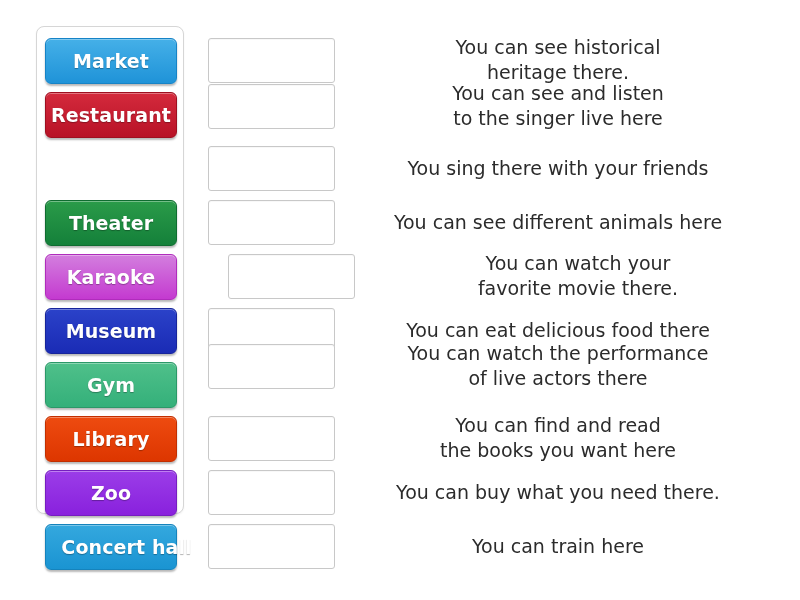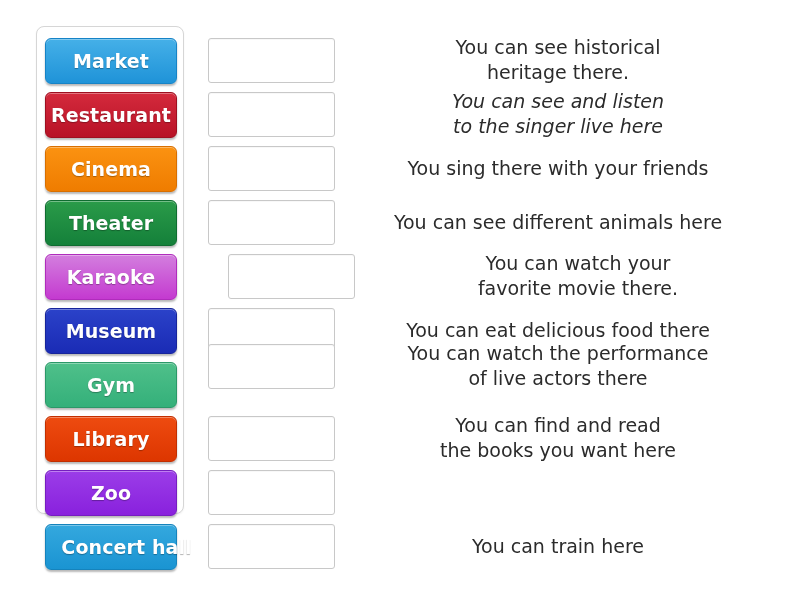--- a/index.html
+++ b/index.html
@@ -114,23 +114,20 @@
 <div id="activity">
 
   <div class="tiles-panel">
     <div class="tiles-list" id="tiles-list">
         <div class="tile" style="top: 5px; background: linear-gradient(rgb(69, 176, 232) 0%, rgb(31, 147, 216) 100%); border: 1px solid rgb(22, 131, 198);">
           <span class="tile-label">Market</span>
         </div>
         <div class="tile" style="top: 59px; background: linear-gradient(rgb(212, 42, 60) 0%, rgb(184, 18, 38) 100%); border: 1px solid rgb(158, 15, 32);">
           <span class="tile-label">Restaurant</span>
         </div>
-        <div class="tile" style="top: 113px; background: linear-gradient(rgb(251, 146, 17) 0%, rgb(239, 124, 0) 100%); border: 1px solid rgb(216, 111, 0);">
-          <span class="tile-label">Cinema</span>
-        </div>
         <div class="tile" style="top: 167px; background: linear-gradient(rgb(42, 155, 73) 0%, rgb(20, 128, 58) 100%); border: 1px solid rgb(15, 108, 48);">
           <span class="tile-label">Theater</span>
         </div>
         <div class="tile" style="top: 221px; background: linear-gradient(rgb(211, 126, 222) 0%, rgb(196, 58, 208) 100%); border: 1px solid rgb(176, 44, 188);">
           <span class="tile-label">Karaoke</span>
         </div>
         <div class="tile" style="top: 275px; background: linear-gradient(rgb(43, 66, 201) 0%, rgb(26, 43, 181) 100%); border: 1px solid rgb(22, 36, 155);">
           <span class="tile-label">Museum</span>
         </div>
         <div class="tile" style="top: 329px; background: linear-gradient(rgb(79, 192, 138) 0%, rgb(52, 176, 122) 100%); border: 1px solid rgb(43, 152, 104);">
@@ -147,21 +144,21 @@
         </div>
       </div>
   </div>
 
   <div class="rows" id="rows-list">
       <div class="row" style="top: 10px;">
         <div class="drop-slot"></div>
         <div class="definition">You can see historical
 heritage there.</div>
       </div>
-      <div class="row" style="top: 64px; font-style: italic;">
+      <div class="row" style="top: 56px;">
         <div class="drop-slot"></div>
         <div class="definition">You can see and listen
 to the singer live here</div>
       </div>
       <div class="row" style="top: 118px;">
         <div class="drop-slot"></div>
         <div class="definition">You sing there with your friends</div>
       </div>
       <div class="row" style="top: 172px;">
         <div class="drop-slot"></div>
@@ -181,20 +178,21 @@
         <div class="definition">You can watch the performance
 of live actors there</div>
       </div>
       <div class="row" style="top: 388px;">
         <div class="drop-slot"></div>
         <div class="definition">You can find and read
 the books you want here</div>
       </div>
       <div class="row" style="top: 442px;">
         <div class="drop-slot"></div>
+        <div class="definition">You can buy what you need there.</div>
       </div>
       <div class="row" style="top: 496px;">
         <div class="drop-slot"></div>
         <div class="definition">You can train here</div>
       </div>
     </div>
 
 </div>
 
 </body></html>

